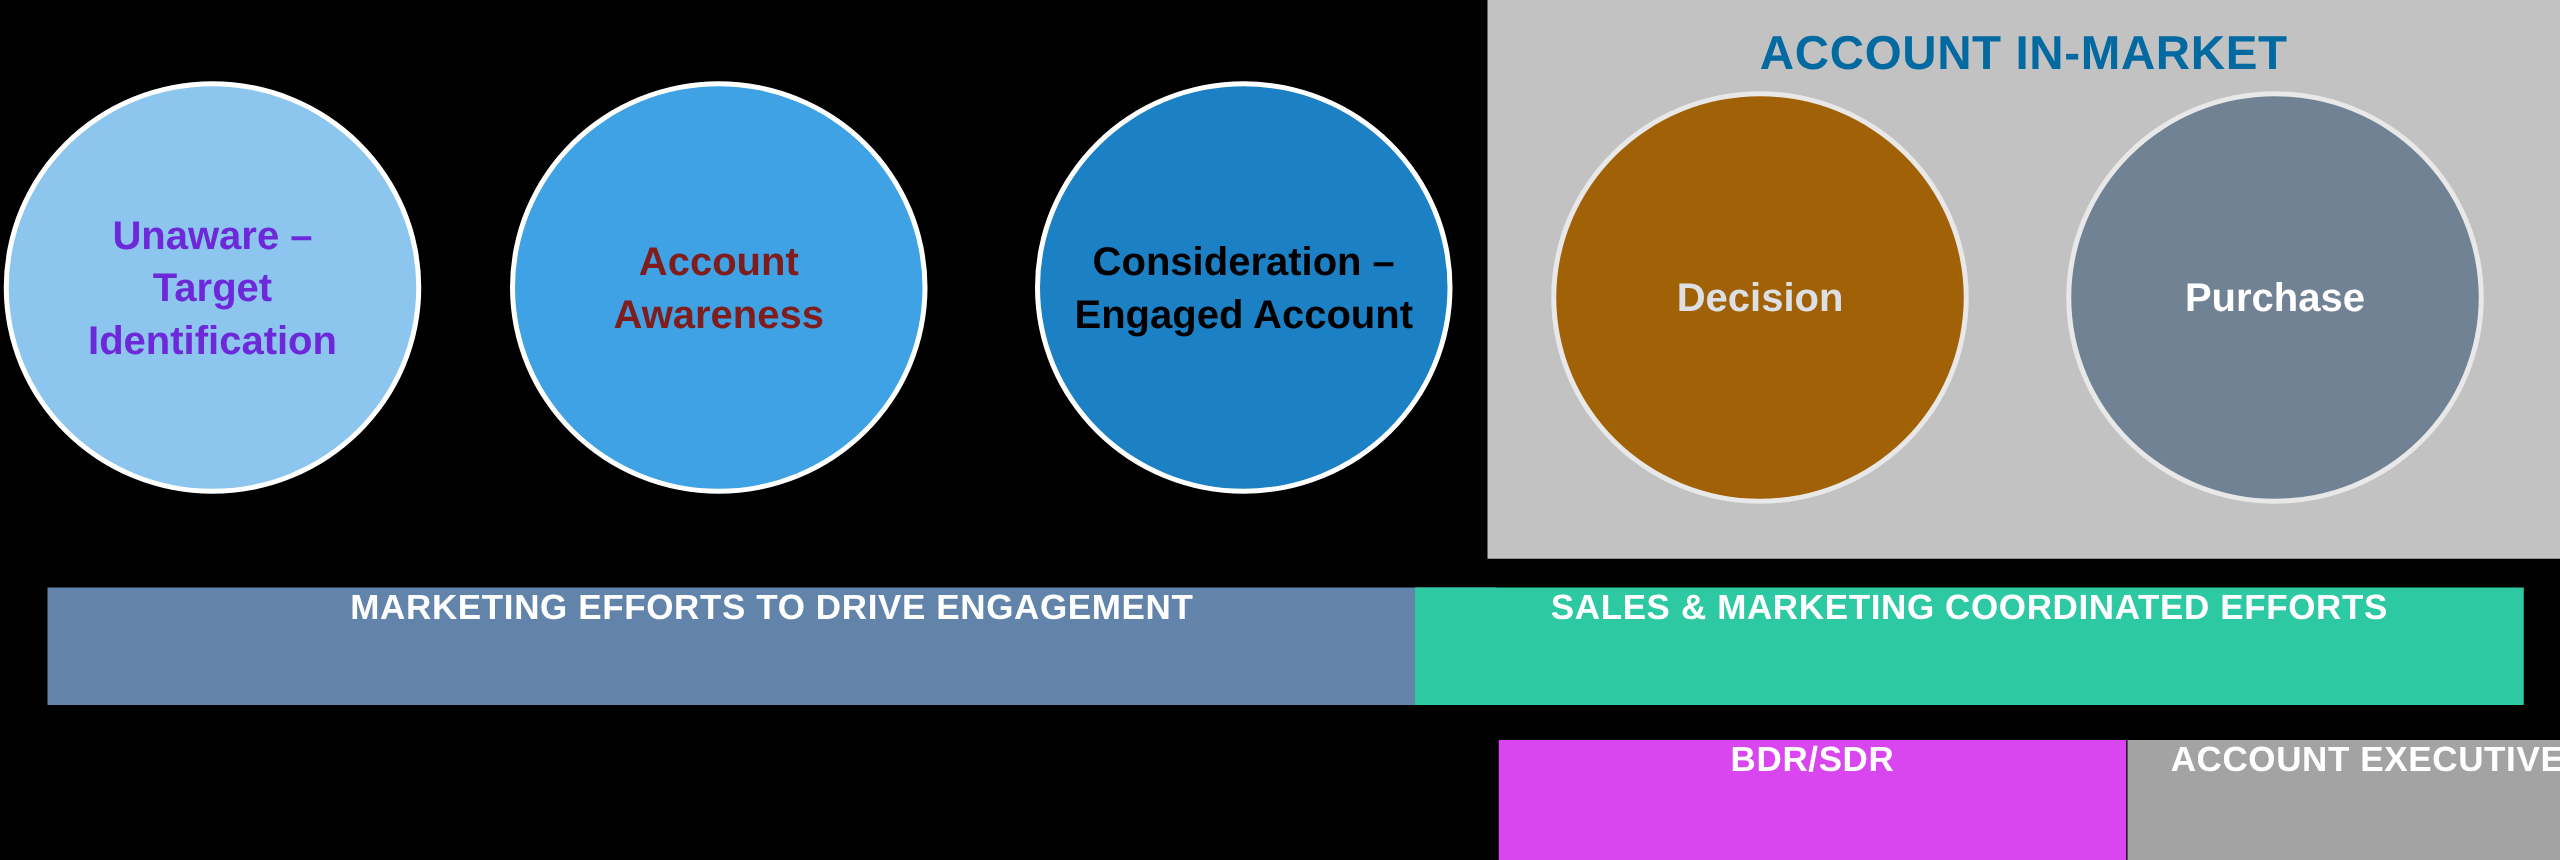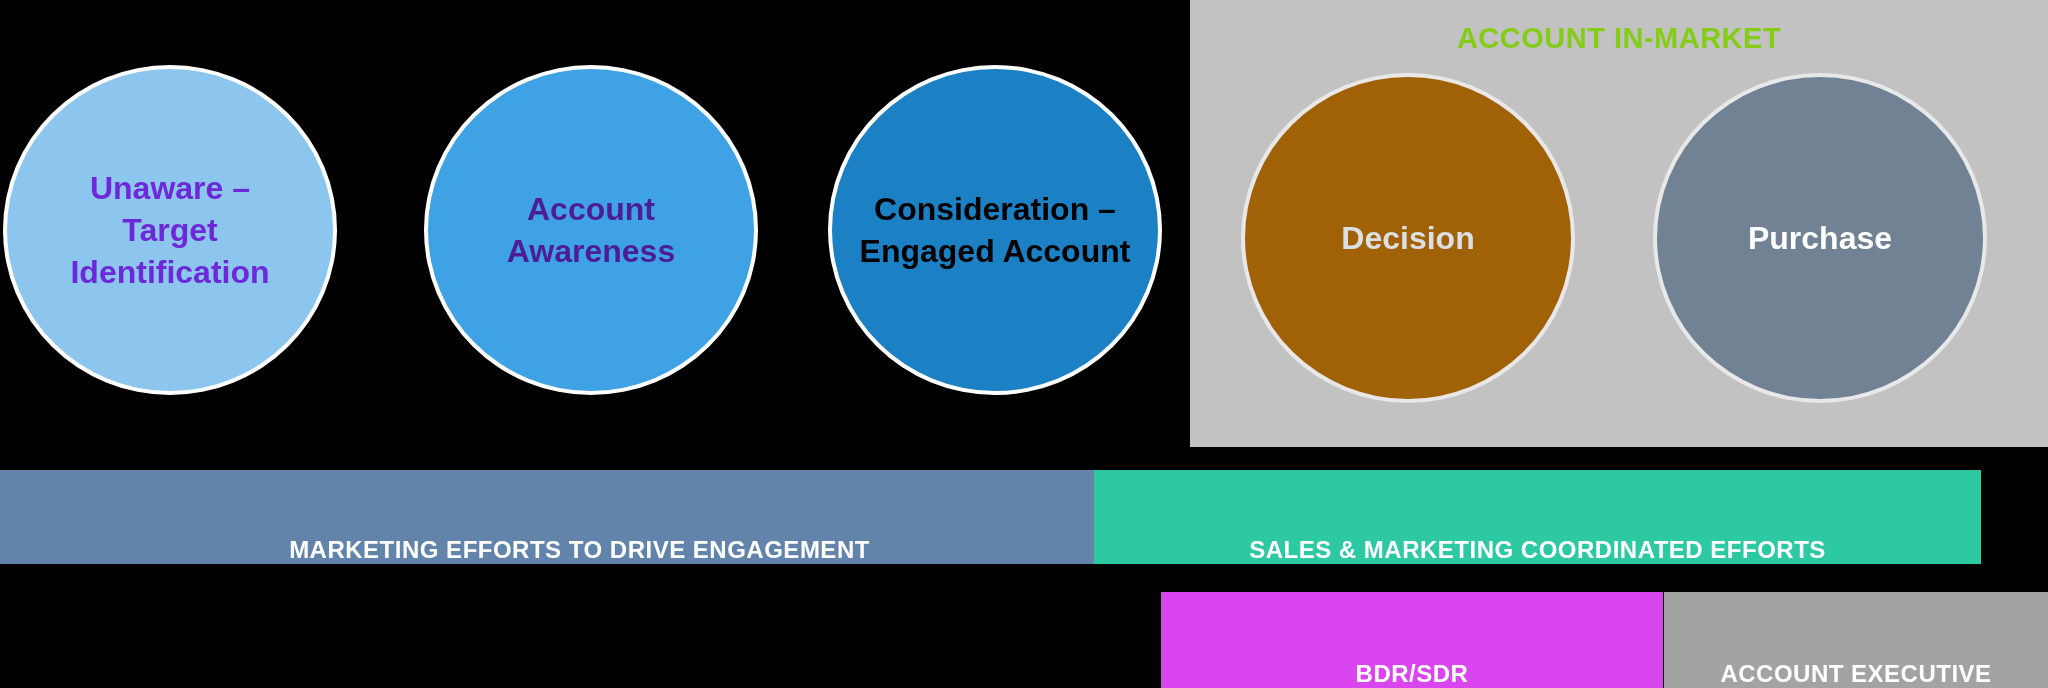--- a/index.html
+++ b/index.html
@@ -4,38 +4,38 @@
 <style>
   html,body{margin:0;padding:0;background:#000000;}
   .canvas{
     position:relative;width:2048px;height:688px;background:#000000;
     overflow:hidden;font-family:"Liberation Sans",sans-serif;
   }
   
   .in-market-panel{position:absolute;left:1190px;top:0;width:858px;height:447px;background:#c2c2c3;}
   .panel-title{
     position:absolute;left:1190px;top:22px;width:858px;text-align:center;
-    color:#84cc16;font-weight:bold;font-size:29px;letter-spacing:0.5px;
+    color:#0369a1;font-weight:bold;font-size:38px;letter-spacing:0.5px;
   }
   
   .circle{
     position:absolute;border-radius:50%;border:4px solid #ffffff;
     display:flex;align-items:center;justify-content:center;text-align:center;
     box-sizing:border-box;width:334px;height:330px;
   }
   .circle .label{white-space:pre-line;font-weight:bold;font-size:32px;line-height:1.32;}
   .c1{left:3px;  top:65px;background:#8cc6ee;color:#6d28d9;}
-  .c2{left:424px;top:65px;background:#3fa2e4;color:#4c1d95;}
+  .c2{left:408px;top:65px;background:#3fa2e4;color:#7f1d1d;}
   .c3{left:828px;top:65px;background:#1c80c4;color:#000000;}
   .c4{left:1241px;top:73px;background:#a16207;color:#dcdfe4;border-color:#e8e8e8;}
   .c5{left:1653px;top:73px;background:#708293;color:#ffffff;border-color:#e8e8e8;}
   
   .band{
-    position:absolute;display:flex;align-items:flex-end;justify-content:center;
-    color:#ffffff;font-weight:bold;font-size:24px;text-align:center;letter-spacing:0.5px;
+    position:absolute;display:flex;align-items:flex-start;justify-content:center;
+    color:#ffffff;font-weight:bold;font-size:28px;text-align:center;letter-spacing:0.5px;margin-left:38px;
   }
   .band-marketing{left:0;top:470px;width:1159px;height:94px;background:#6284aa;}
   .band-sales{left:1094px;top:470px;width:887px;height:94px;background:#2dc9a2;}
   .band-bdr{left:1161px;top:592px;width:502px;height:96px;background:#d946ef;}
   .band-ae{left:1664px;top:592px;width:384px;height:96px;background:#a3a3a3;}
 </style>
 </head>
 <body>
 
 <div class="canvas">

